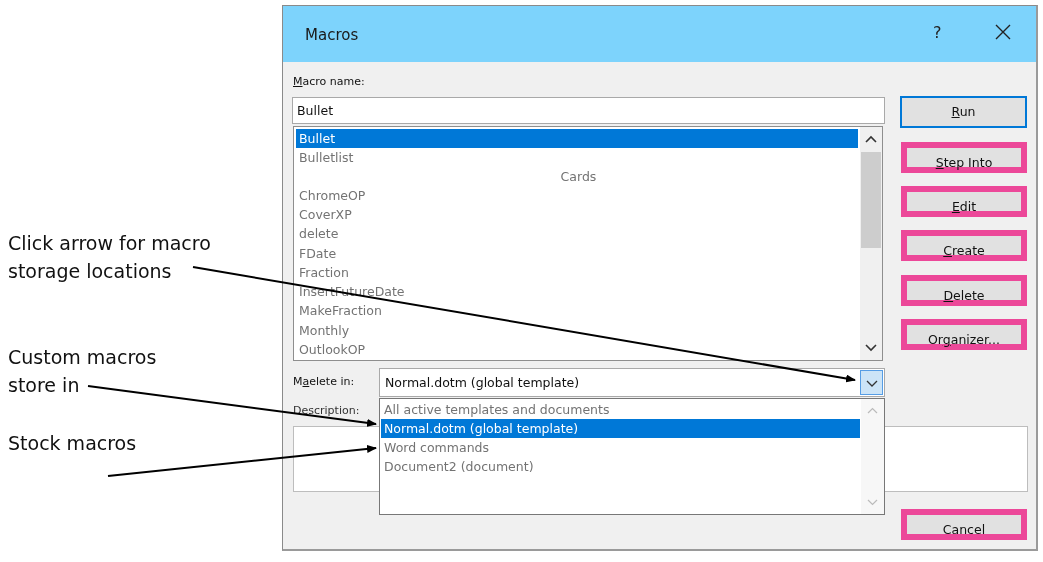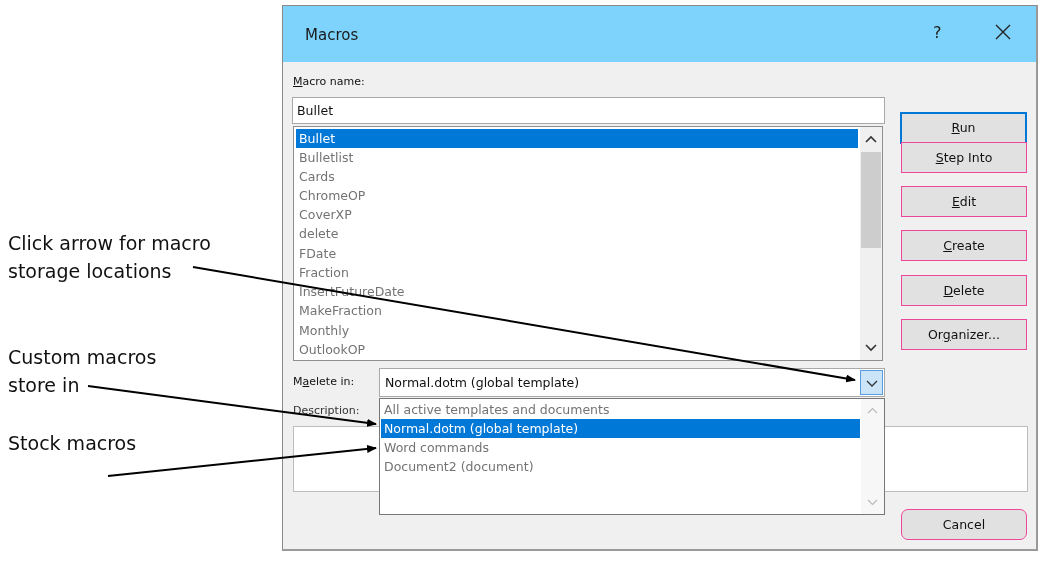--- a/index.html
+++ b/index.html
@@ -12,21 +12,21 @@
   .title { left:22px; top:20px; font-size:15px; color:#1a1a1a; }
   .help { left:650px; top:17px; font-size:16px; color:#222; cursor:pointer; }
   .close { left:708px; top:14px; width:24px; height:24px; cursor:pointer; }
   .ui { font-size:12.5px; color:#111; }
   .label { font-size:11px; color:#111; }
   u { text-decoration:underline; }
   .input { background:#fff; border:1px solid #a9a9a9; box-sizing:border-box; }
   .list { background:#fff; border:1px solid #8e8e8e; box-sizing:border-box; overflow:hidden; }
   .list-item { position:absolute; left:2px; height:19px; line-height:19px; padding-left:3px; font-size:12.5px; color:#737373; box-sizing:border-box; }
   .list-item.sel { background:#0078d7; color:#fff; }
-  .btn { background:#e1e1e1; border:1px solid #ec4899; box-sizing:border-box; text-align:center;
+  .btn { background:#e1e1e1; border:6px solid #ec4899; box-sizing:border-box; text-align:center;
          font-size:12.5px; color:#111; cursor:pointer; }
   .btn.default { border:2px solid #0078d7; }
   .scroll { background:#f0f0f0; }
   .thumb { background:#cdcdcd; }
   .annot { font-family:"DejaVu Sans", sans-serif; font-size:19px; color:#111; line-height:28px; }
 </style>
 </head>
 <body>
 
 <div class="abs dialog">
@@ -40,21 +40,21 @@
 
   <div class="abs label" style="left:10px; top:69px;"><u>M</u><span>acro name:</span></div>
 
   <div class="abs input" style="left:9px; top:91px; width:593px; height:27px;">
     <span class="abs ui" style="left:4px; top:5px;">Bullet</span>
   </div>
 
   <div class="abs list" style="left:10px; top:120px; width:590px; height:235px;">
     <div class="list-item sel" style="top:2px; width:562px;">Bullet</div>
     <div class="list-item" style="top:21px; width:562px;">Bulletlist</div>
-    <div class="list-item" style="top:40px; width:562px;">Cards</div>
+    <div class="list-item" style="top:40px; width:562px;text-align:center;">Cards</div>
     <div class="list-item" style="top:59px; width:562px;">ChromeOP</div>
     <div class="list-item" style="top:78px; width:562px;">CoverXP</div>
     <div class="list-item" style="top:97px; width:562px;">delete</div>
     <div class="list-item" style="top:117px; width:562px;">FDate</div>
     <div class="list-item" style="top:136px; width:562px;">Fraction</div>
     <div class="list-item" style="top:155px; width:562px;">InsertFutureDate</div>
     <div class="list-item" style="top:174px; width:562px;">MakeFraction</div>
     <div class="list-item" style="top:194px; width:562px;">Monthly</div>
     <div class="list-item" style="top:213px; width:562px;">OutlookOP</div>
 
@@ -62,41 +62,41 @@
       <svg class="abs" style="left:5px; top:8px; width:12px; height:8px;" viewBox="0 0 12 8">
           <path d="M1 7 L6 2 L11 7" stroke="#333" stroke-width="1.6" fill="none"></path>
         </svg>
       <div class="abs thumb" style="left:1px; top:25px; width:20px; height:96px;"></div>
       <svg class="abs" style="left:5px; top:217px; width:12px; height:8px;" viewBox="0 0 12 8">
           <path d="M1 1 L6 6 L11 1" stroke="#333" stroke-width="1.6" fill="none"></path>
         </svg>
     </div>
   </div>
 
-  <div class="abs btn default" style="left:617px; top:106px; width:127px; height:32px; line-height:28px;"><u>R</u><span>un</span></div>
+  <div class="abs btn default" style="left:617px; top:90px; width:127px; height:32px; line-height:28px;"><u>R</u><span>un</span></div>
   <div class="abs btn" style="left:618px; top:136px; width:126px; height:31px; line-height:29px;"><u>S</u><span>tep Into</span></div>
   <div class="abs btn" style="left:618px; top:180px; width:126px; height:31px; line-height:29px;"><u>E</u><span>dit</span></div>
   <div class="abs btn" style="left:618px; top:224px; width:126px; height:31px; line-height:29px;"><u>C</u><span>reate</span></div>
   <div class="abs btn" style="left:618px; top:269px; width:126px; height:31px; line-height:29px;"><u>D</u><span>elete</span></div>
   <div class="abs btn" style="left:618px; top:313px; width:126px; height:31px; line-height:29px;"><span>Or</span><u>g</u><span>anizer...</span></div>
 
   <div class="abs label" style="left:10px; top:369px;"><span>M</span><u>a</u><span>elete in:</span></div>
   <div class="abs input" style="left:96px; top:362px; width:506px; height:29px;">
     <span class="abs ui" style="left:5px; top:6px;">Normal.dotm (global template)</span>
     <div class="abs" style="left:480px; top:1px; width:23px; height:25px; background:#cce4f7; border:1px solid #569de5; box-sizing:border-box;">
       <svg class="abs" style="left:5px; top:9px; width:12px; height:7px;" viewBox="0 0 12 7">
           <path d="M1 1 L6 6 L11 1" stroke="#333" stroke-width="1.3" fill="none"></path>
         </svg>
     </div>
   </div>
 
   <div class="abs label" style="left:10px; top:398px; color:#333;">Description:</div>
   <div class="abs input" style="left:10px; top:420px; width:735px; height:66px; border-color:#bdbdbd;"></div>
 
-  <div class="abs btn" style="left:618px; top:503px; width:126px; height:31px; line-height:29px;border-radius:7px;">Cancel</div>
+  <div class="abs btn" style="left:618px; top:503px; width:126px; height:31px; line-height:29px;">Cancel</div>
 
   <div class="abs list" style="left:96px; top:392px; width:506px; height:117px; border-color:#777;">
     <div class="list-item" style="top:1px; left:1px; width:479px; height:37px;">All active templates and documents</div>
     <div class="list-item sel" style="top:20px; left:1px; width:479px; height:19px;">Normal.dotm (global template)</div>
     <div class="list-item" style="top:39px; left:1px; width:479px; height:19px;">Word commands</div>
     <div class="list-item" style="top:58px; left:1px; width:479px; height:19px;">Document2 (document)</div>
     <div class="abs" style="left:481px; top:0; width:23px; height:115px; background:#f7f7f7;">
       <svg class="abs" style="left:6px; top:8px; width:11px; height:7px;" viewBox="0 0 11 7">
           <path d="M1 6 L5.5 1.5 L10 6" stroke="#bbb" stroke-width="1.2" fill="none"></path>
         </svg>

